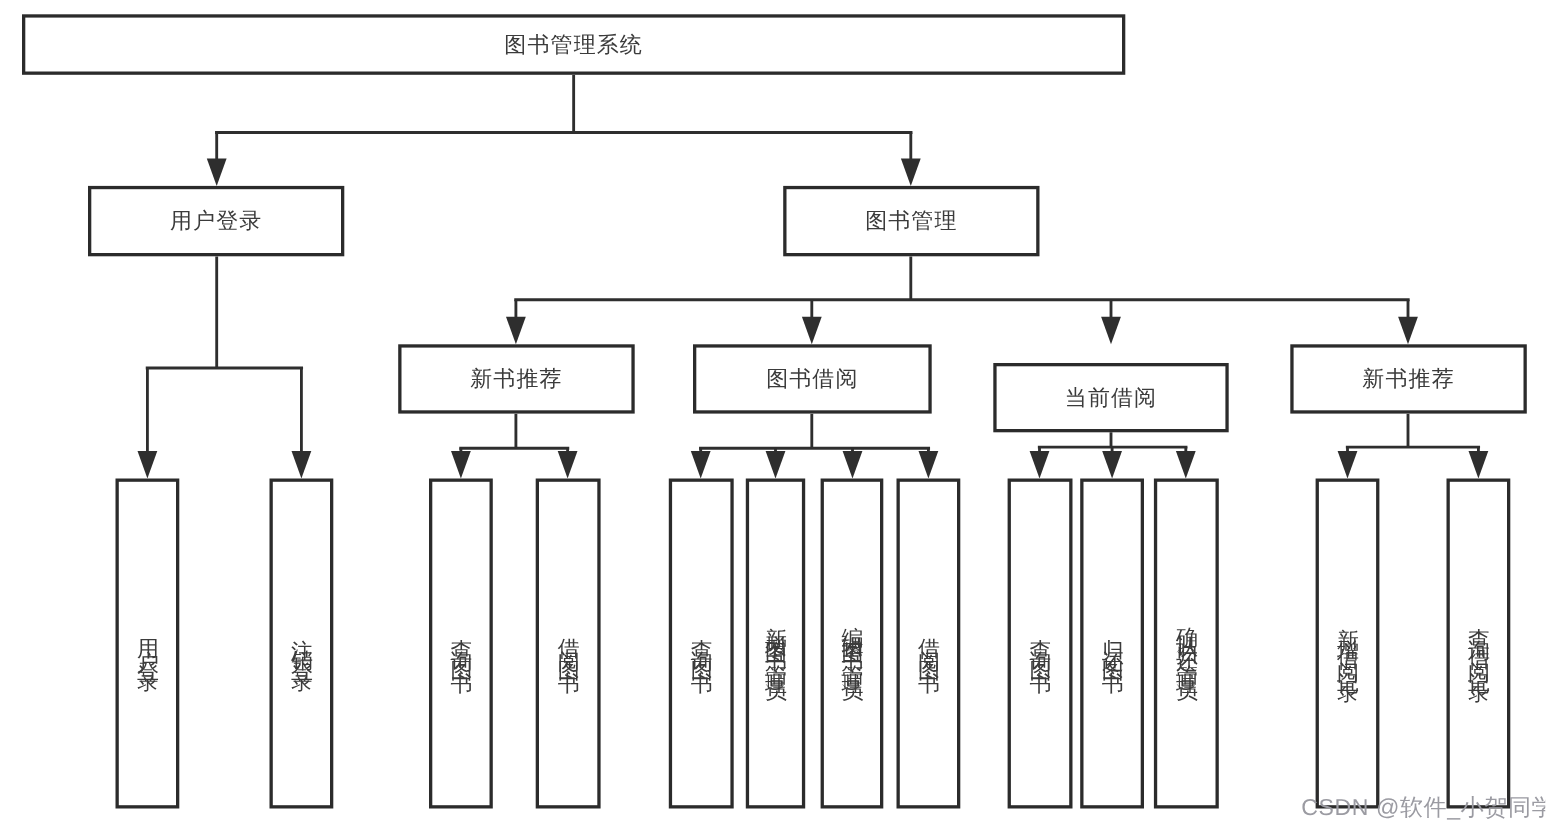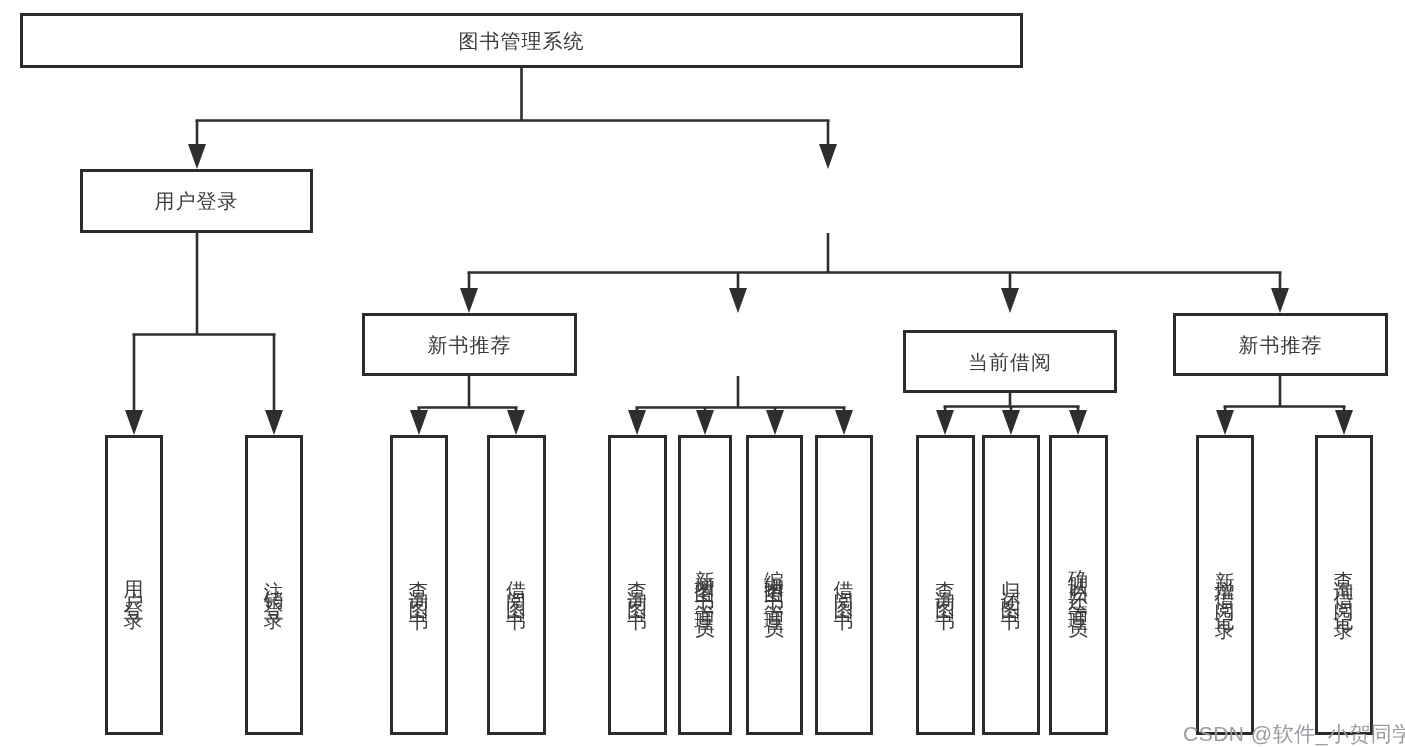--- a/index.html
+++ b/index.html
@@ -116,23 +116,29 @@
     </g>
   </svg>
 
   <div class="box h" style="left:20px; top:13px; width:1003px; height:55px;">
     <span class="lbl">图书管理系统</span>
   </div>
 
   <div class="box h" style="left:80px; top:169px; width:233px; height:64px;">
     <span class="lbl">用户登录</span>
   </div>
+  <div class="box h" style="left:712px; top:169px; width:233px; height:64px;">
+    <span class="lbl">图书管理</span>
+  </div>
 
   <div class="box h" style="left:362px; top:313px; width:215px; height:63px;">
     <span class="lbl">新书推荐</span>
+  </div>
+  <div class="box h" style="left:630px; top:313px; width:217px; height:63px;">
+    <span class="lbl">图书借阅</span>
   </div>
   <div class="box h" style="left:903px; top:330px; width:214px; height:63px;">
     <span class="lbl">当前借阅</span>
   </div>
   <div class="box h" style="left:1173px; top:313px; width:215px; height:63px;">
     <span class="lbl">新书推荐</span>
   </div>
 
   <div class="box v" style="left:105px; top:435px; width:58px; height:300px;">
     <span class="lbl">用户登录</span>

